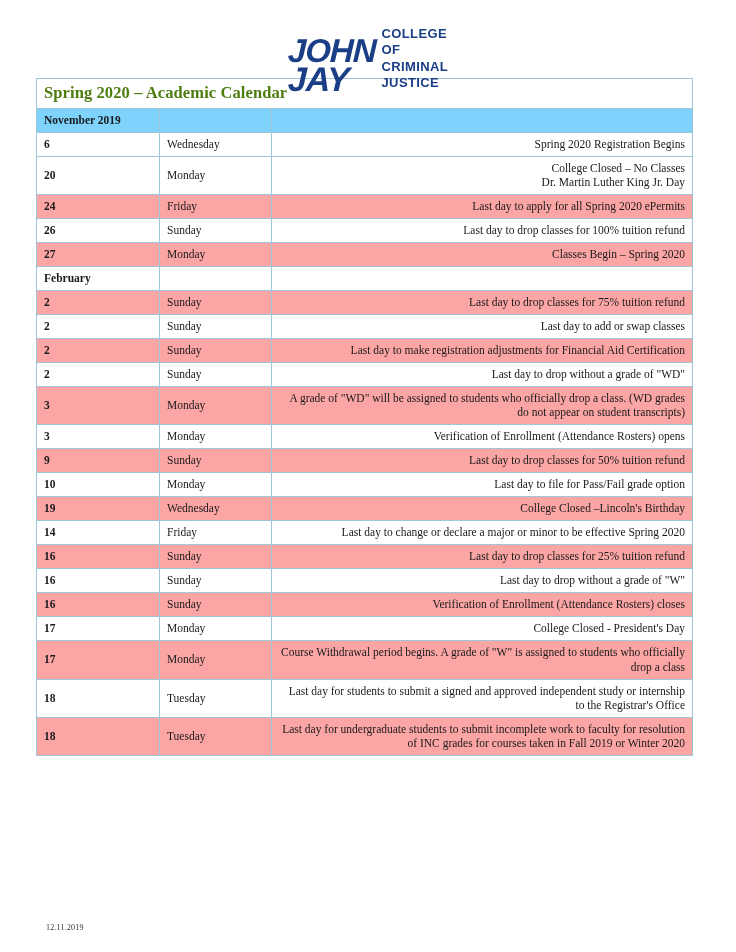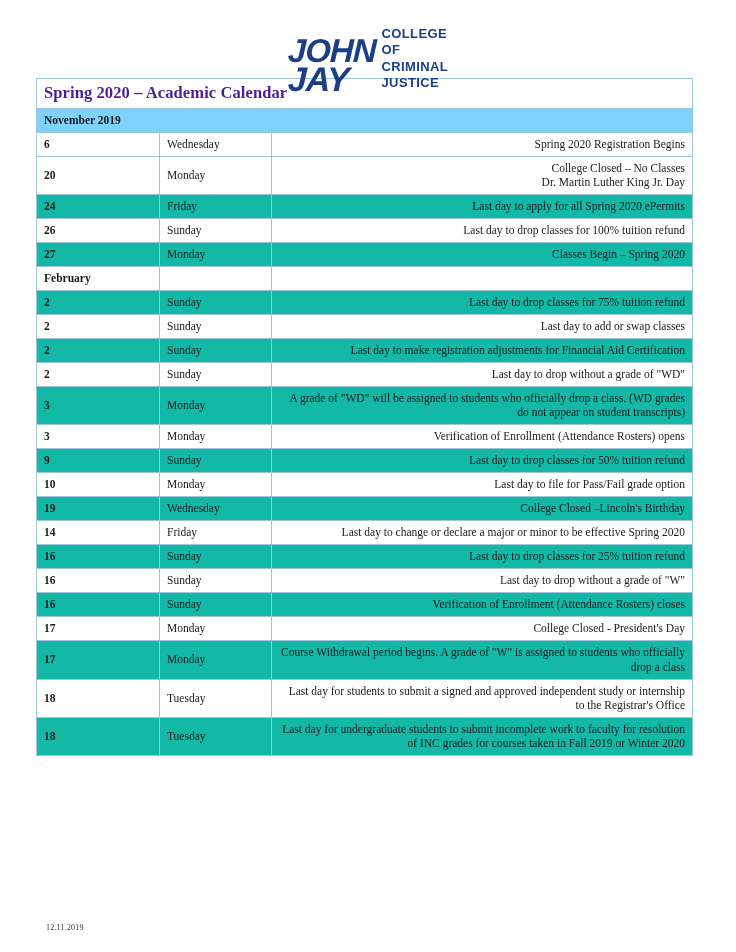--- a/index.html
+++ b/index.html
@@ -85,23 +85,23 @@
 
   .title-row td {
     padding: 7px 9px 8px 9px;
     background: #ffffff;
   }
   .title-text {
     font-family: "Liberation Serif", serif;
     font-weight: bold;
     font-size: 16.5px;
     letter-spacing: 0.1px;
-    color: #4c1d95;
-  }
-  tr.shade td { background: #14b8a6; margin-left: 12px; }
+    color: #4d7c0f;
+  }
+  tr.shade td { background: #fca5a5; margin-left: 12px; }
   tr.plain td { background: #ffffff; }
   tr.month td { background: #7dd3fc; }
   .date-cell {
     font-weight: bold;
     font-size: 12px;
   }
   .month-cell {
     font-weight: bold;
     font-size: 12px;
   }

